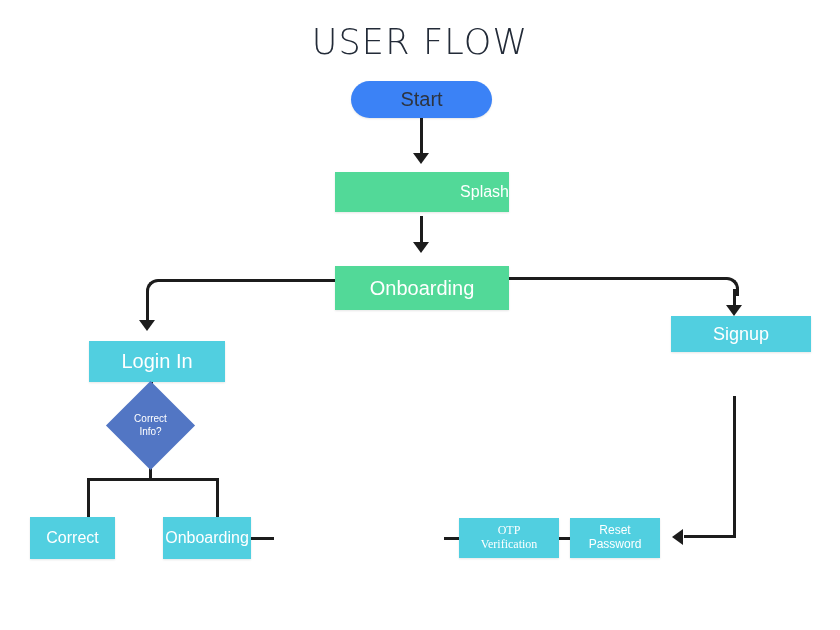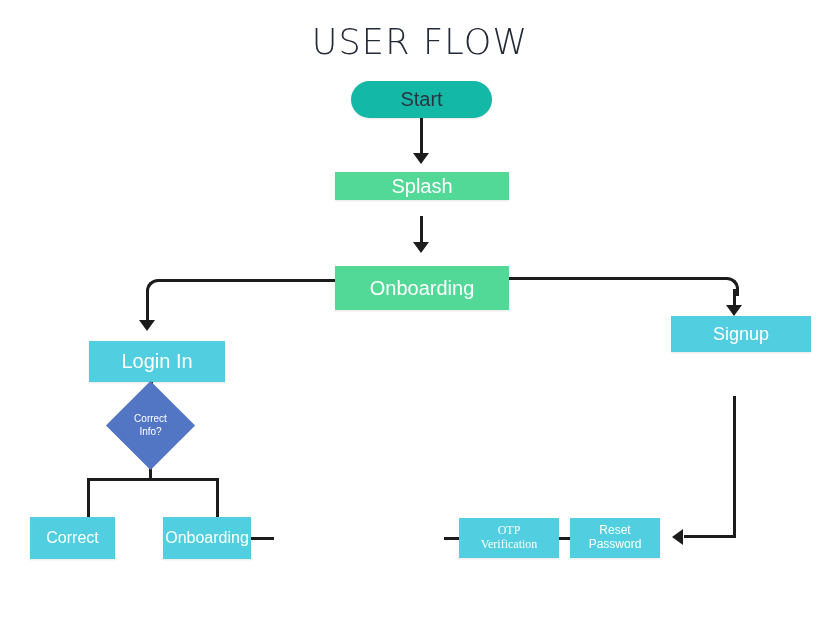--- a/index.html
+++ b/index.html
@@ -43,21 +43,21 @@
     align-items: center;
     justify-content: center;
     text-align: center;
     line-height: 1.15;
     z-index: 3;
     box-shadow: 0 1px 2px rgba(0,0,0,0.10);
   }
   .node .lbl { display: block; width: 100%; }
 
   .n-start {
-    background: #14b8a6;
+    background: #3b82f6;
     color: #2d3440;
     border-radius: 22px;
     align-items: center;
   }
   .n-green {
     background: #52D998;
     color: #ffffff;
   }
   .n-cyan {
     background: #51CFE0;
@@ -129,21 +129,21 @@
 
   <div class="title">USER FLOW</div>
 
   <div class="node n-start" style="left:351px; top:75px; width:141px; height:37px; font-size:20px;">
     <span class="lbl">Start</span>
   </div>
 
   <div class="line lv" style="left:420px; top:112px; height:39px;"></div>
   <div class="arrow-down" style="left:413px; top:147px;"></div>
 
-  <div class="node n-green" style="left:335px; top:166px; width:174px; height:28px; font-size:20px;">
+  <div class="node n-green" style="left:335px; top:166px; width:174px; height:40px; font-size:16px;text-align:right;">
     <span class="lbl">Splash</span>
   </div>
 
   <div class="line lv" style="left:420px; top:210px; height:30px;"></div>
   <div class="arrow-down" style="left:413px; top:236px;"></div>
 
   <div class="node n-green" style="left:335px; top:260px; width:174px; height:44px; font-size:20px;">
     <span class="lbl">Onboarding</span>
   </div>
 

